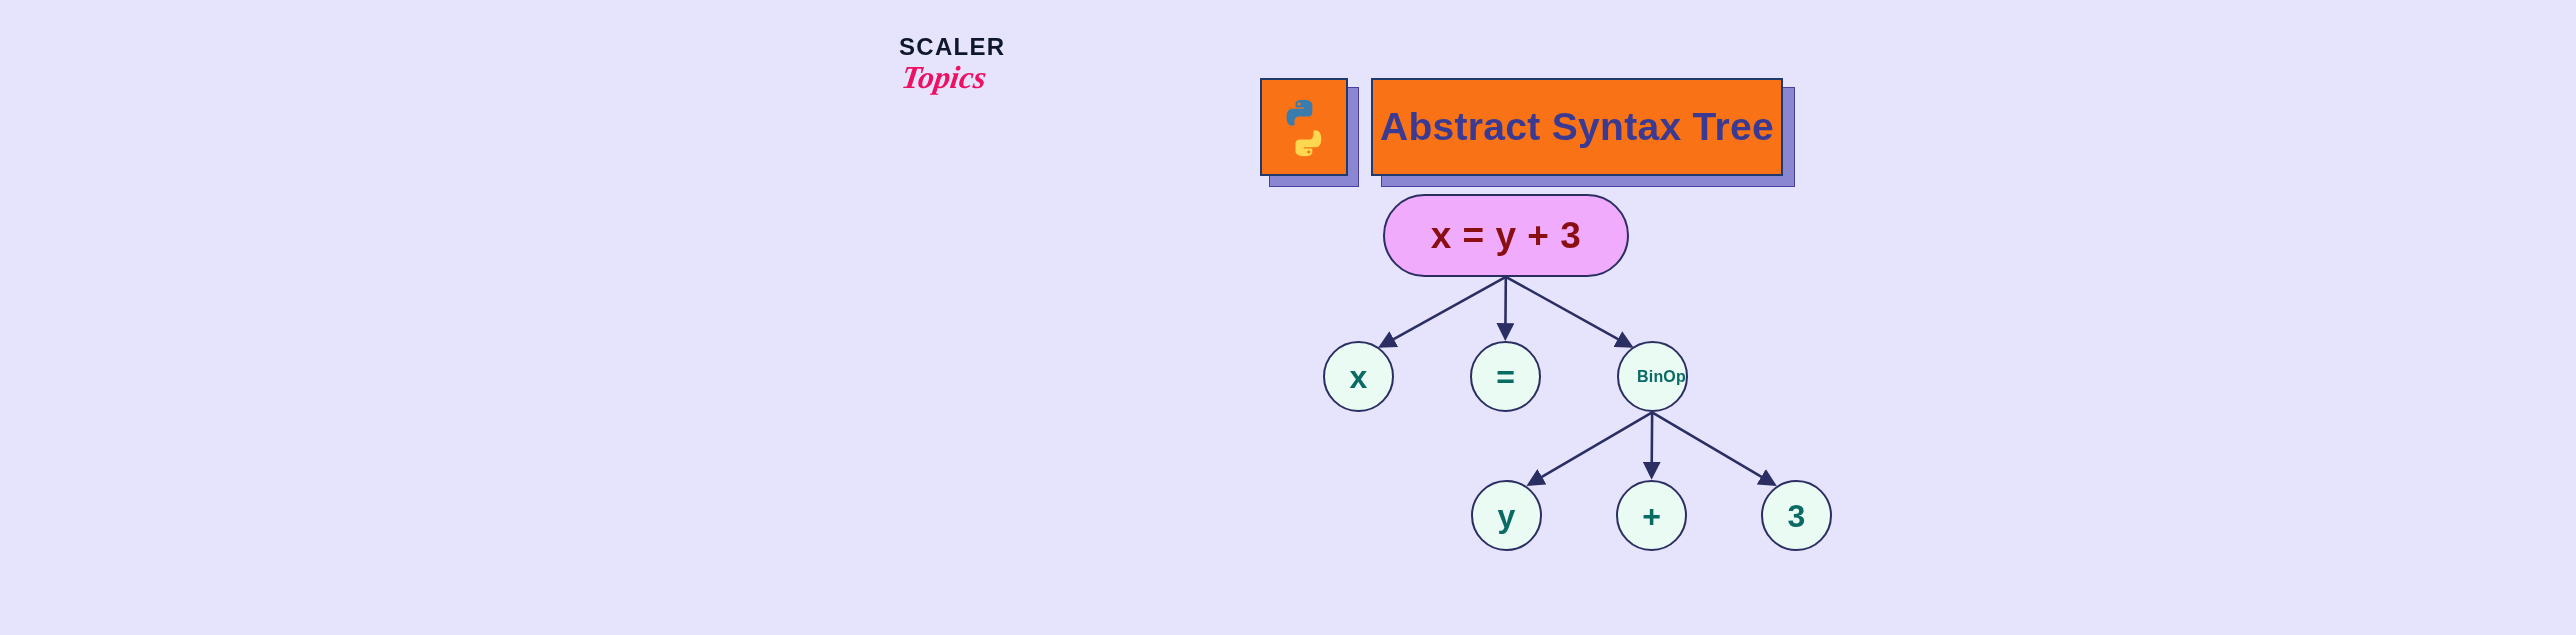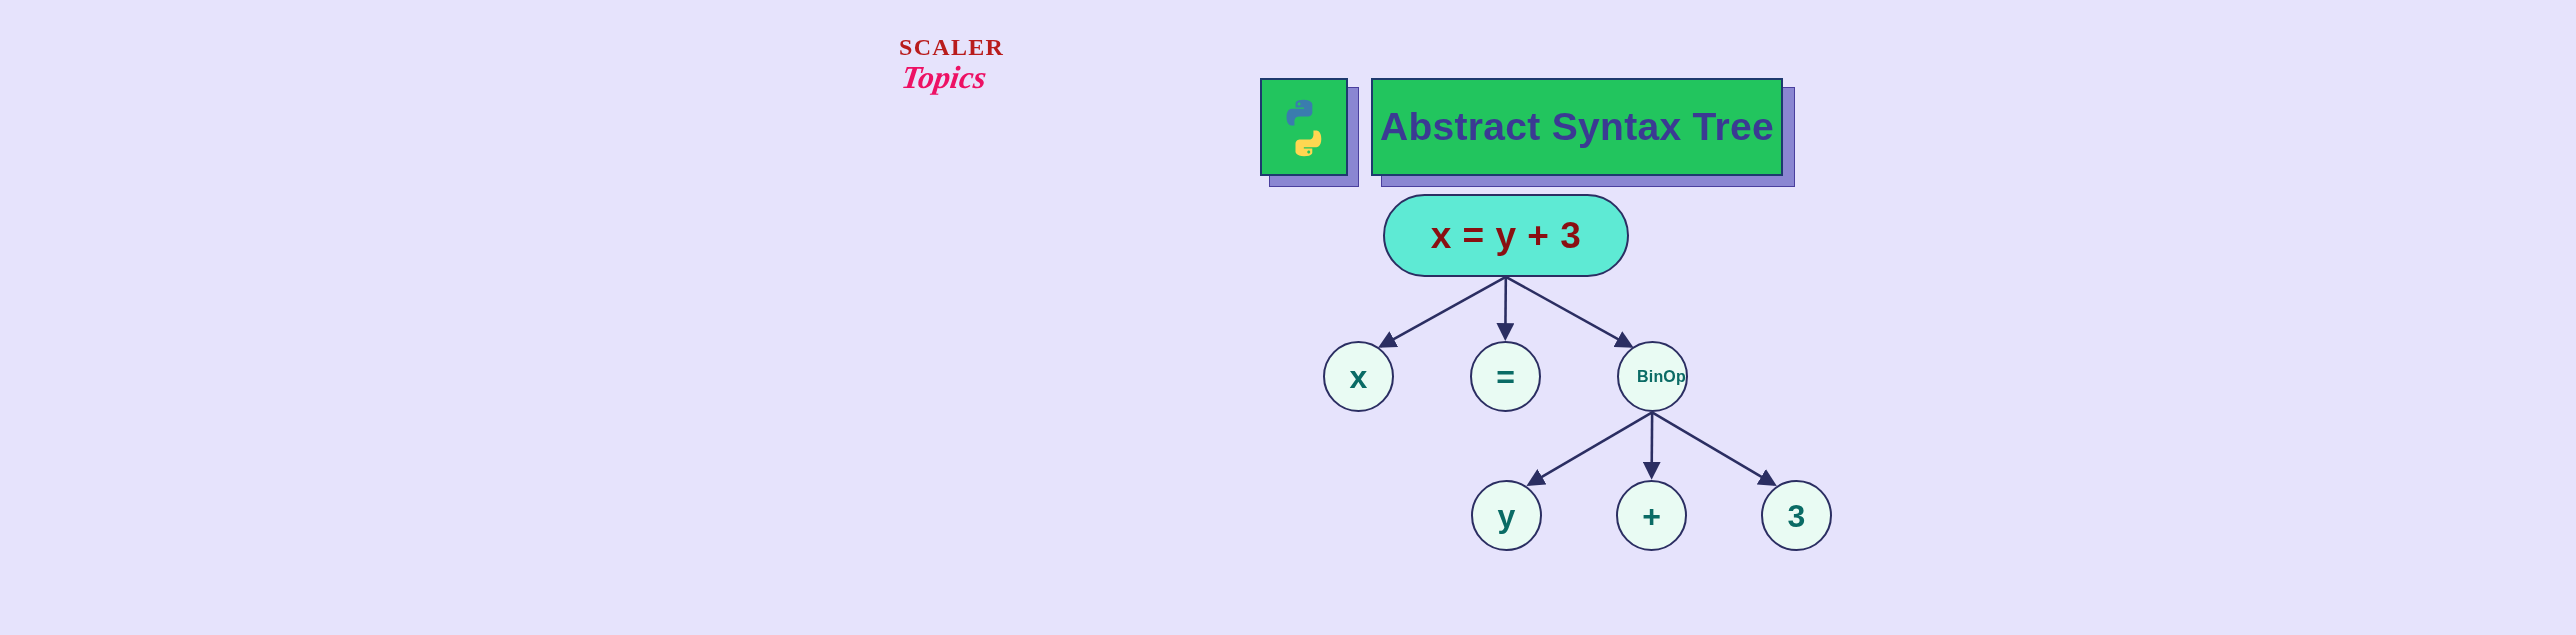--- a/index.html
+++ b/index.html
@@ -25,25 +25,25 @@
   
   #logo {
     position: absolute;
     left: 899px;
     top: 35px;
     width: 134px;
     height: 72px;
     user-select: none;
   }
   #logo-scaler {
-    font-family: Liberation Serif, serif;
+    font-family: Liberation Sans, sans-serif;
     font-weight: bold;
     font-size: 24px;
     letter-spacing: 1.3px;
-    color: #b91c1c;
+    color: #0f172a;
     line-height: 1;
     text-align: left;
   }
   #logo-topics {
     font-family: "Liberation Serif", serif;
     font-style: italic;
     font-weight: bold;
     font-size: 32px;
     color: #ed1164;
     line-height: 1;
@@ -55,21 +55,21 @@
 
   
   .hdr-shadow {
     position: absolute;
     background: #8a86d2;
     border: 1px solid #4a3f9e;
     z-index: 1;
   }
   .hdr-box {
     position: absolute;
-    background: #22c55e;
+    background: #f97316;
     border: 2.6px solid #1e3a6e;
     box-sizing: border-box;
     z-index: 2;
   }
 
   #py-shadow { left: 1269px; top: 87px; width: 88px; height: 98px; }
   #py-box    { left: 1260px; top: 78px; width: 88px; height: 98px; }
   #py-logo-wrap {
     position: absolute;
     left: 1270px; top: 89px;
@@ -100,21 +100,21 @@
     overflow: visible;
   }
 
   
   #root-node {
     position: absolute;
     left: 1383px;
     top: 194px;
     width: 246px;
     height: 83px;
-    background: #5eead4;
+    background: #f0abfc;
     border: 2.6px solid #2b2e62;
     border-radius: 42px;
     box-sizing: border-box;
     display: flex;
     align-items: center;
     justify-content: center;
     z-index: 3;
   }
   #root-label {
     font-family: "Liberation Sans", sans-serif;

